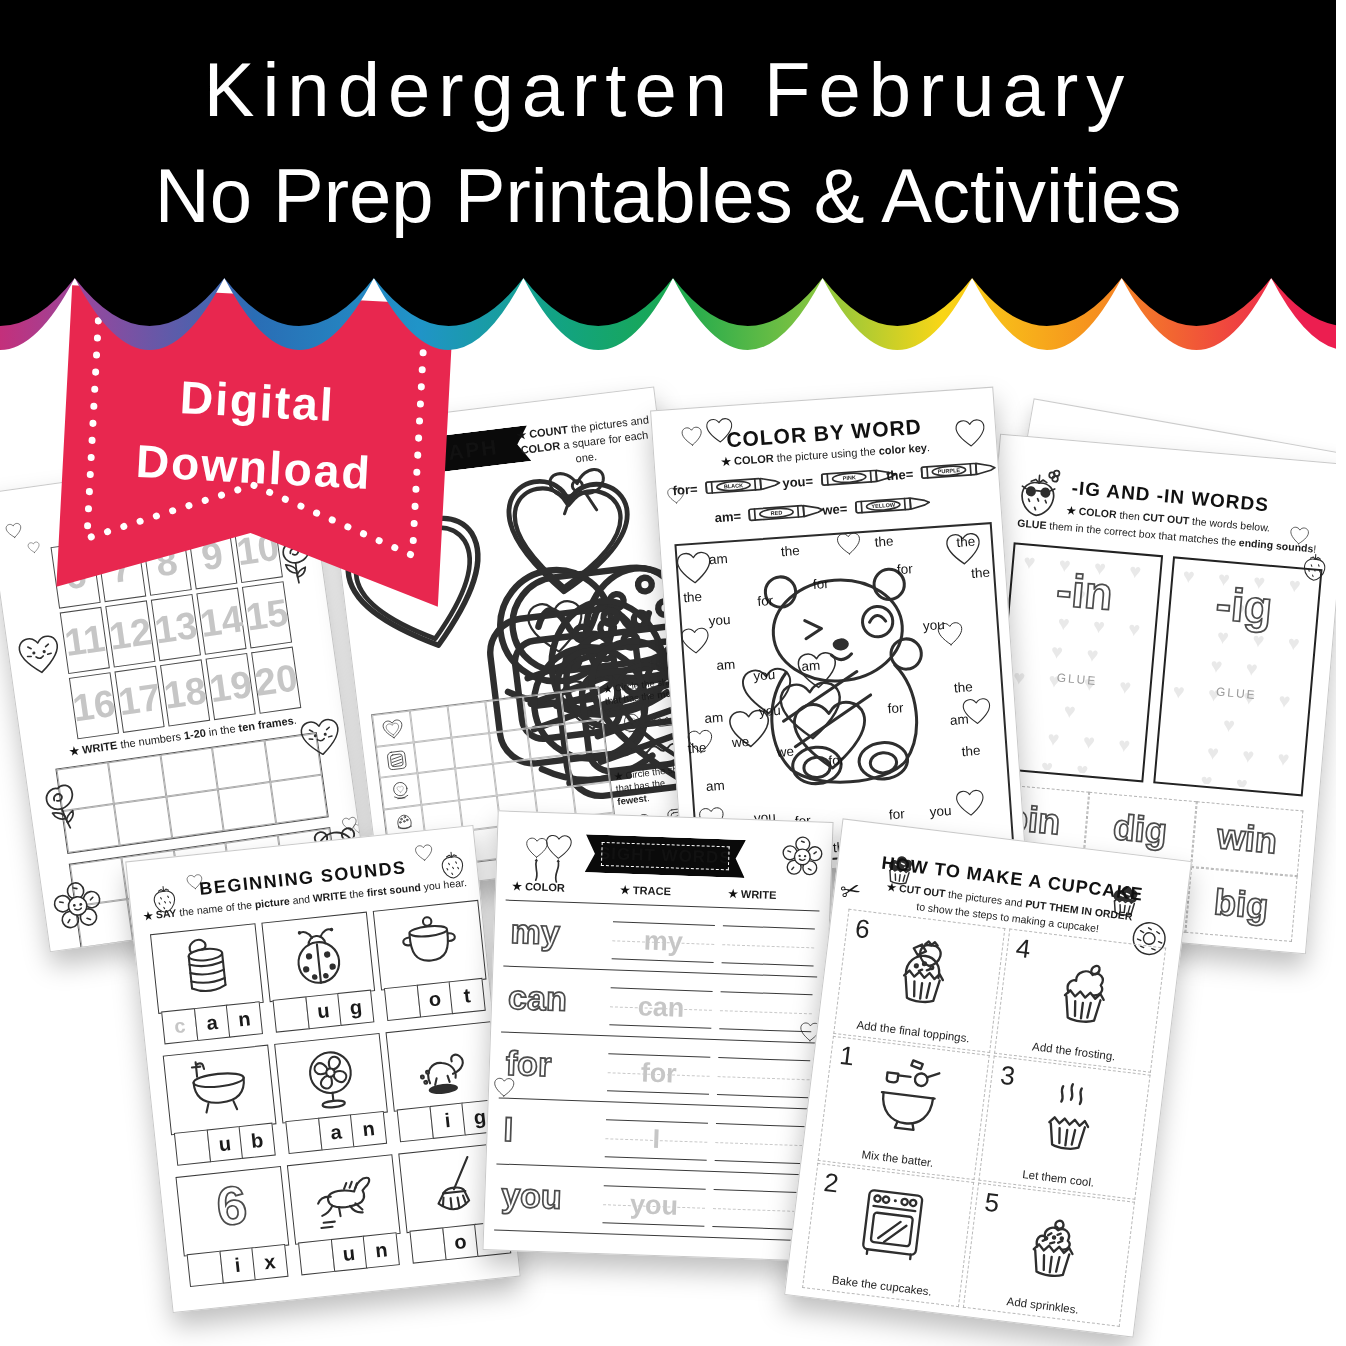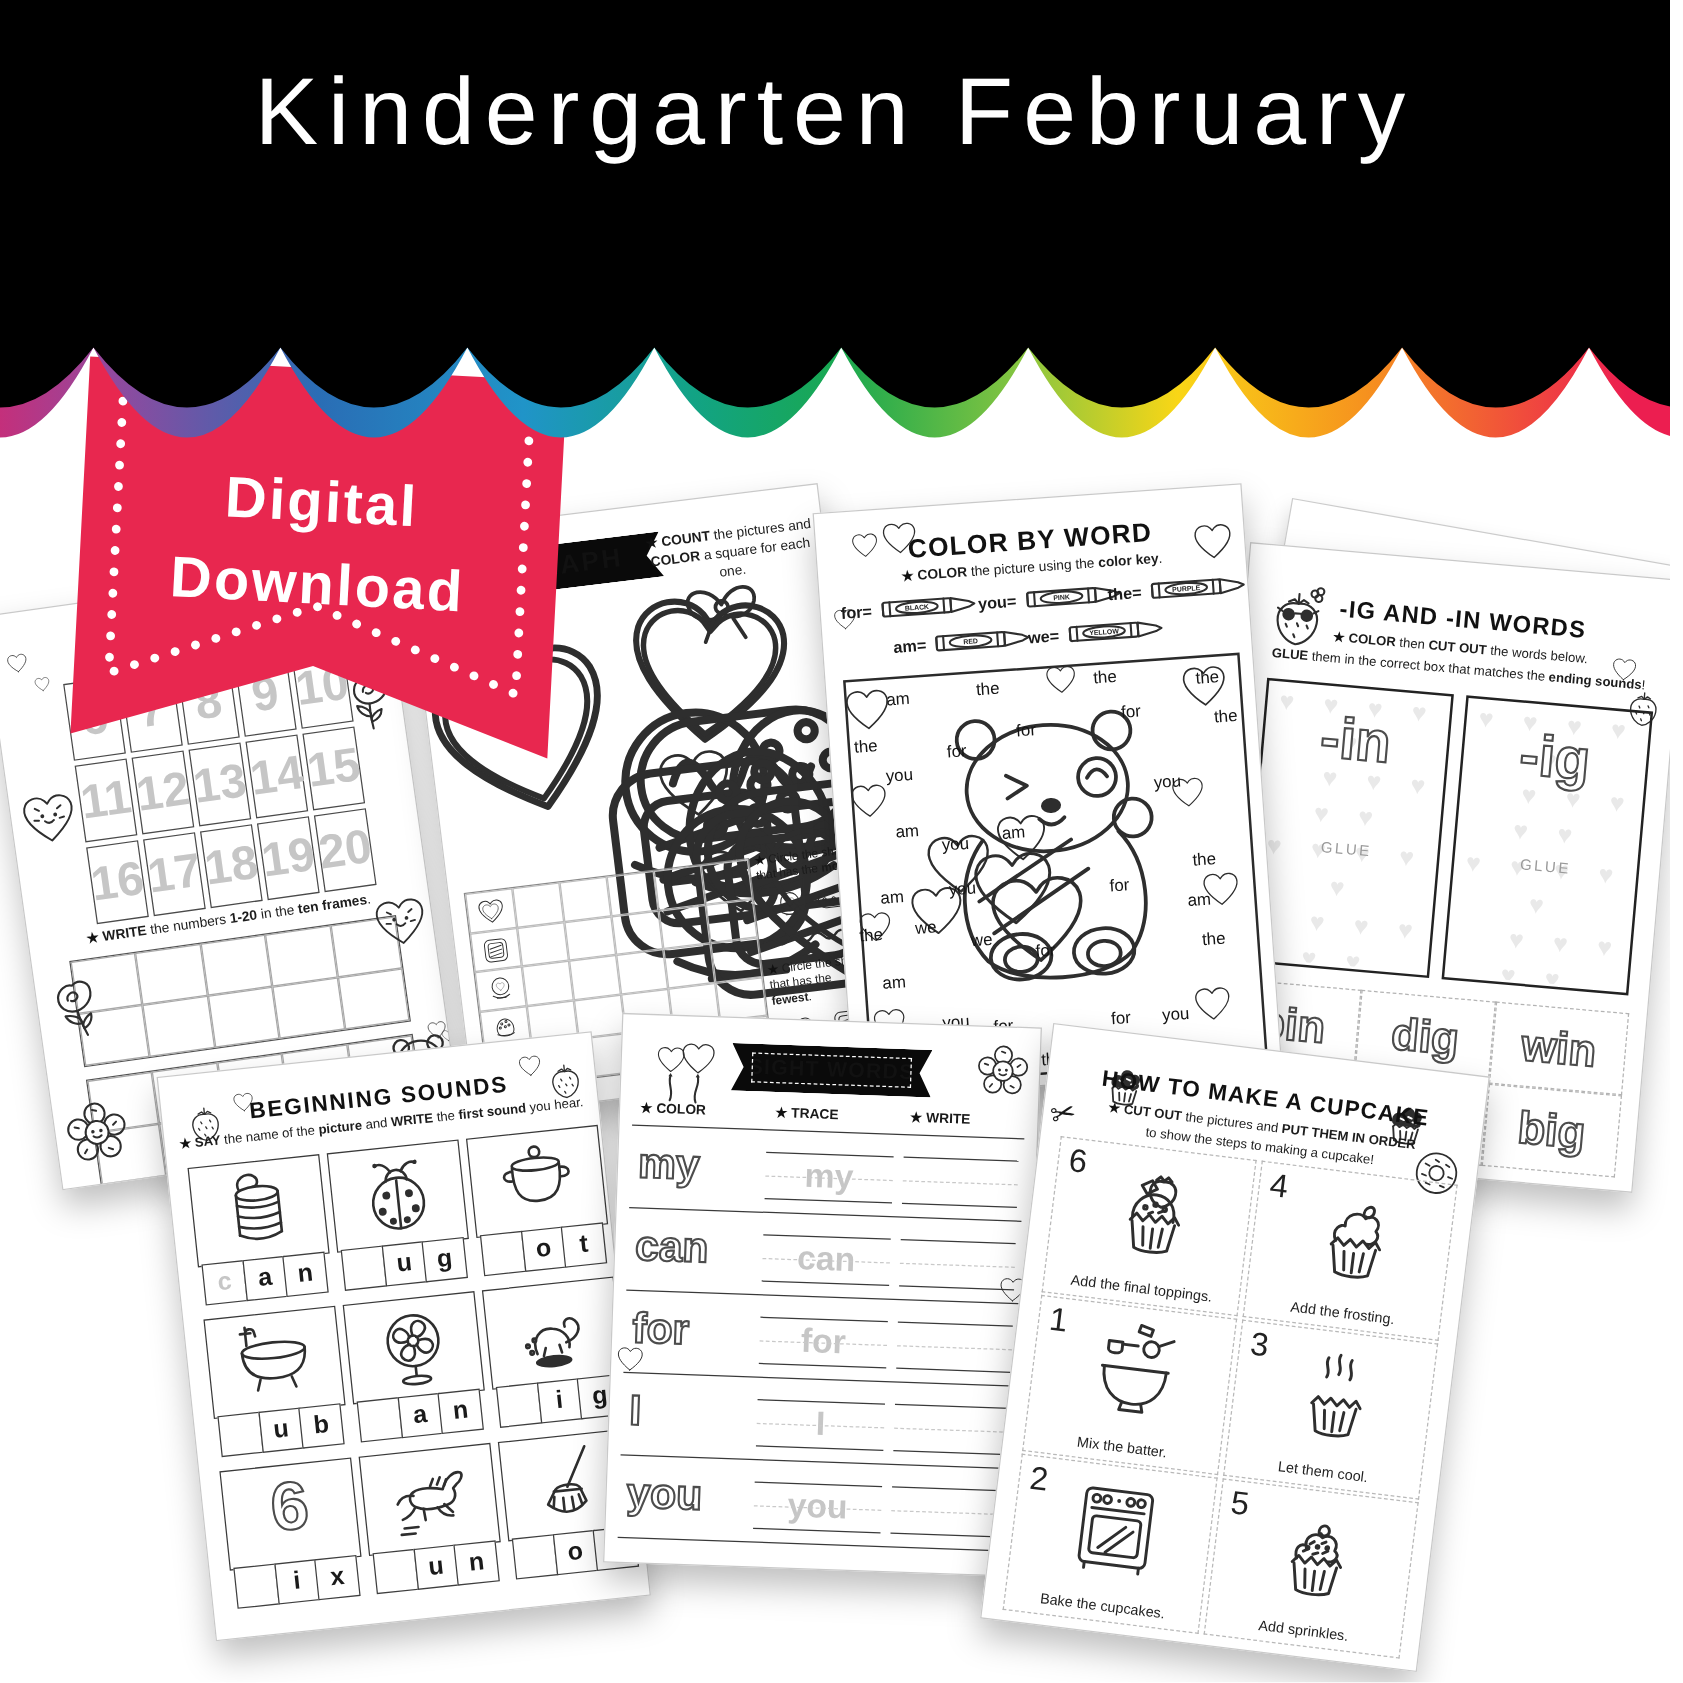--- a/index.html
+++ b/index.html
@@ -58,20 +58,21 @@
   .keyitem{display:flex;align-items:center}
   .wword{position:absolute;transform:translate(-50%,-50%);font-size:13.5px;color:#141414}
 </style>
 </head>
 <body>
 
 <div class="stage">
 
   <div class="banner" style="background: rgb(0, 0, 0);">
     <div class="t1" style="color: rgb(255, 255, 255);">Kindergarten February</div>
+    <div class="t2" style="color: rgb(255, 255, 255);">No Prep Printables &amp; Activities</div>
   </div>
 
   <svg id="scallop" viewBox="0 0 1346 100" preserveAspectRatio="none">
       <defs>
         <linearGradient id="rg" x1="0" y1="0" x2="1" y2="0">
           <stop offset="0" stop-color="#ED1A5E"></stop>
           <stop offset="0.11" stop-color="#92499E"></stop>
           <stop offset="0.22" stop-color="#2A6DB5"></stop>
           <stop offset="0.33" stop-color="#2094C8"></stop>
           <stop offset="0.42" stop-color="#12A385"></stop>

